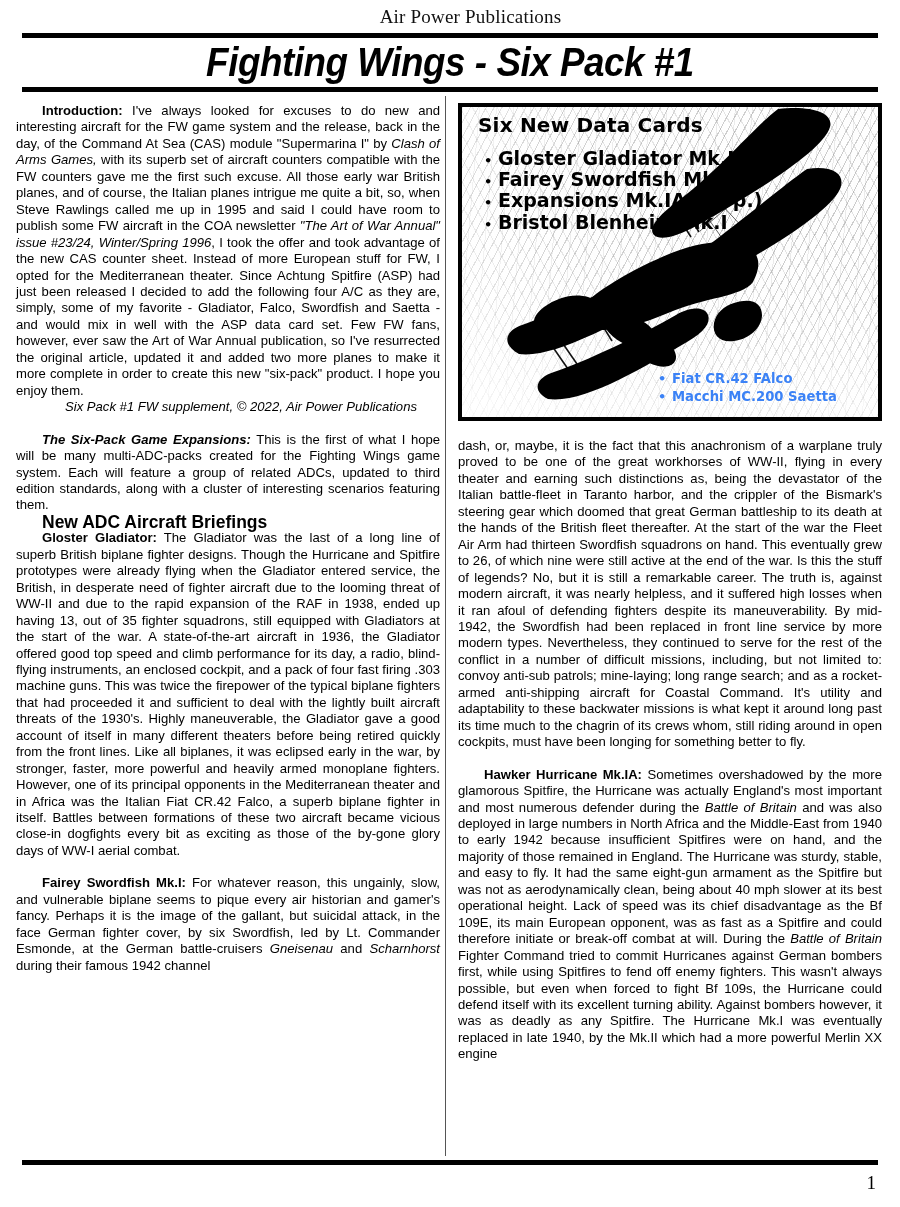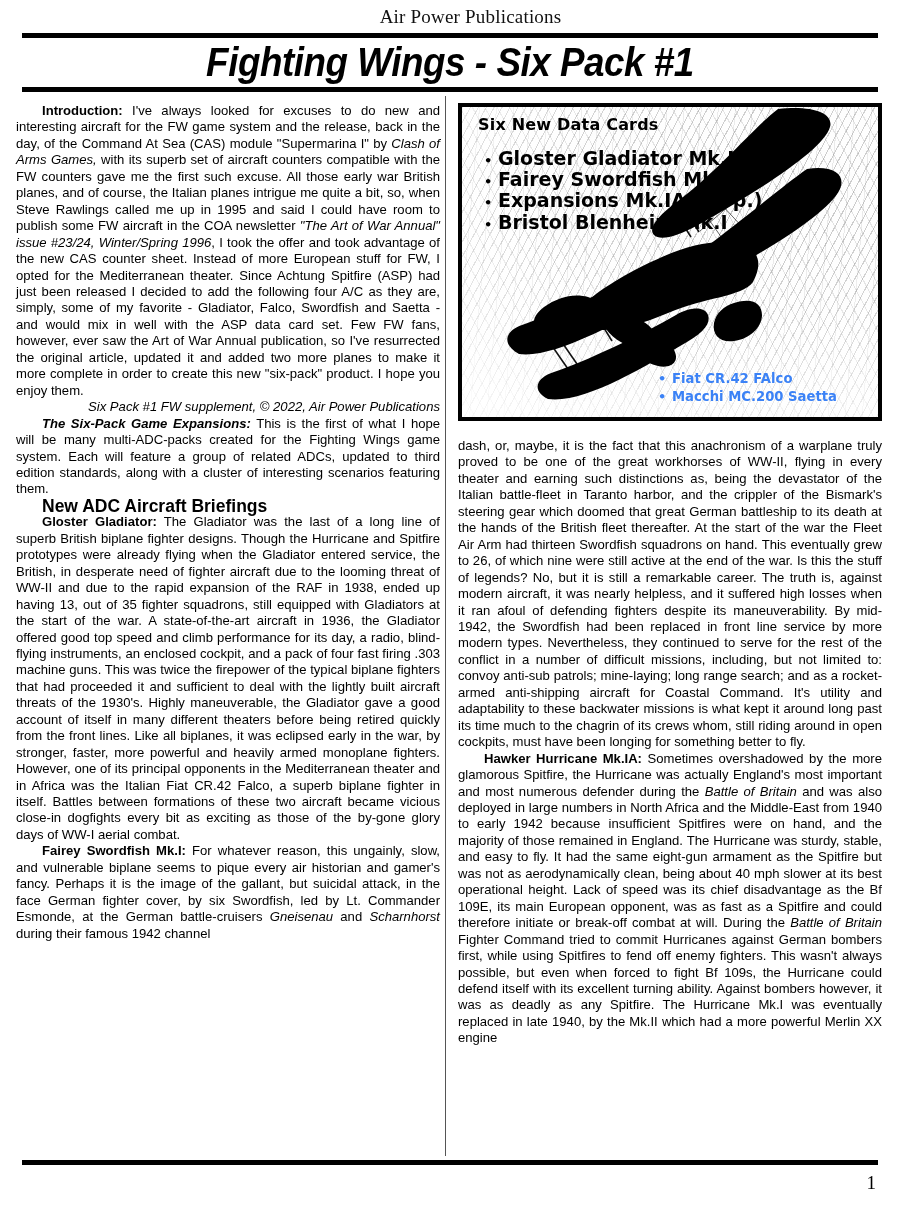--- a/index.html
+++ b/index.html
@@ -76,35 +76,35 @@
     hyphens: manual;
   }
   .col.left  { left: 16px; }
   .col.right { left: 458px; }
 
   .col p {
     margin: 0 0 0 0;
     text-indent: 26px;
   }
   .col p.no-indent { text-indent: 0; }
-  .col p.spacer-before { }
+  .col p.spacer-before { margin-top: 16px; }
 
   b, strong { font-weight: bold; }
   i, em { font-style: italic; }
 
   .byline {
     text-align: right;
     margin-top: 16px;
     text-indent: 0;
   }
   .copyline {
     font-style: italic;
     text-indent: 0;
     margin-top: 17px;
-    text-align: right;
+    text-align: center;
   }
   .section-head {
     font-weight: bold;
     font-size: 17.5px;
     margin-top: 23px;
     margin-bottom: 16px;
     text-indent: 0;
   }
 
   
@@ -135,21 +135,21 @@
     inset: 0;
     width: 100%;
     height: 100%;
   }
   .art-title {
     position: absolute;
     left: 16px;
     top: 10px;
     font-family: "DejaVu Sans", sans-serif;
     font-weight: bold;
-    font-size: 16px;
+    font-size: 20px;
     letter-spacing: 0.2px;
     color: #000;
     z-index: 5;
   }
   .art-list {
     position: absolute;
     left: 22px;
     top: 42px;
     margin: 0;
     padding: 0;

